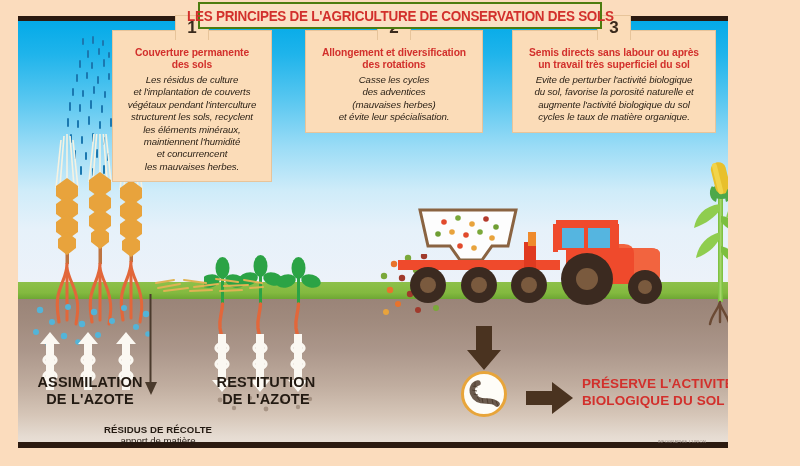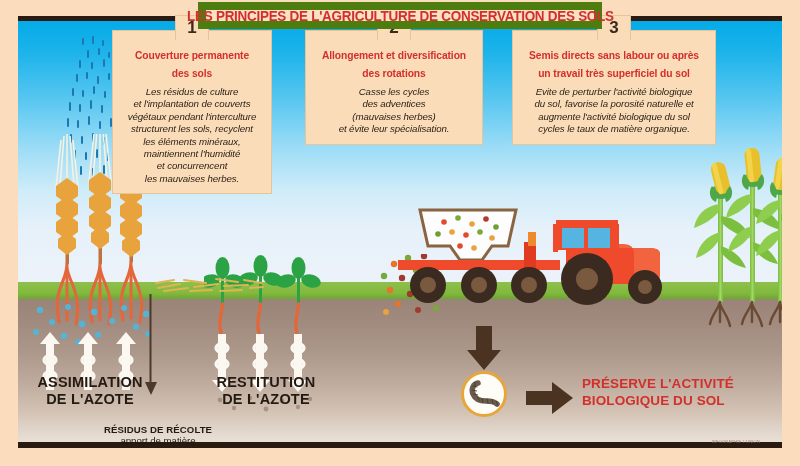--- a/index.html
+++ b/index.html
@@ -11,21 +11,21 @@
   #poster {
     position: relative;
     width: 800px; height: 466px;
     background: #fbdcbd;
   }
 
   
   #scene {
     position: absolute;
     left: 18px; top: 16px;
-    width: 764px; height: 432px;
+    width: 710px; height: 432px;
     overflow: hidden;
   }
   
   #sky {
     position: absolute; left: 0; top: 0;
     width: 100%; height: 273px;
     background: linear-gradient(to bottom,
        #00a9e8 0%, #1fb4eb 14%, #56c6f0 30%,
        #9bdcf6 48%, #cfecf9 64%, #e6f1fa 78%, #edf2f9 100%);
   }
@@ -50,21 +50,21 @@
   #bottombar {
     position: absolute; left: 0; bottom: 0; width: 100%; height: 6px;
     background: #2b1a10;
   }
 
   
   #title-banner {
     position: absolute; left: 198px; top: 2px;
     width: 404px; height: 27px;
     background: #fbe0c4;
-    border: 8px solid #4d7c0f;
+    border: 2px solid #4d7c0f;
     display: flex; align-items: center; justify-content: center;
     z-index: 40;
   }
   #title-banner span {
     color: #d2302c;
     font-weight: bold;
     font-size: 14.5px;
     letter-spacing: -0.3px;
     transform: scaleX(0.93);
     white-space: nowrap;
@@ -88,21 +88,21 @@
     border: 1px solid #e7c49a;
     border-bottom: none;
     color: #3a2a1c;
     font-size: 17px; font-weight: bold;
     line-height: 24px;
   }
   .card-title {
     color: #d2302c;
     font-weight: bold;
     font-size: 10.3px;
-    line-height: 18px;
+    line-height: 12px;
     margin-bottom: 3px;
     letter-spacing: -0.1px;
   }
   .card-body {
     color: #2d2318;
     font-style: italic;
     font-size: 9.7px;
     line-height: 12.4px;
     letter-spacing: -0.1px;
   }

